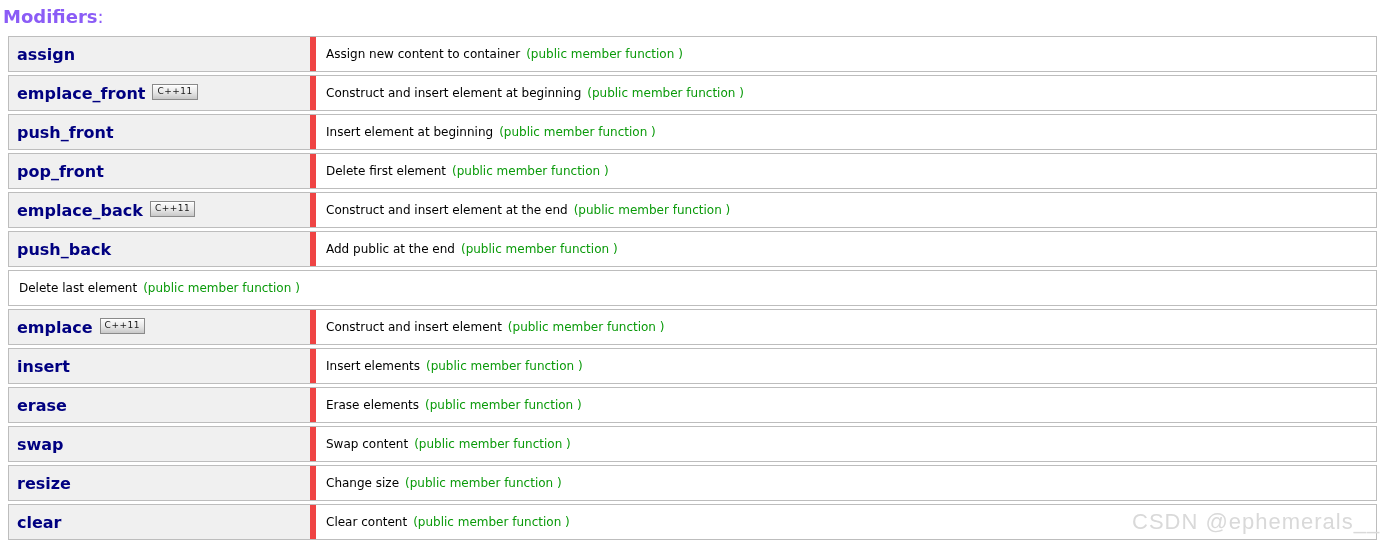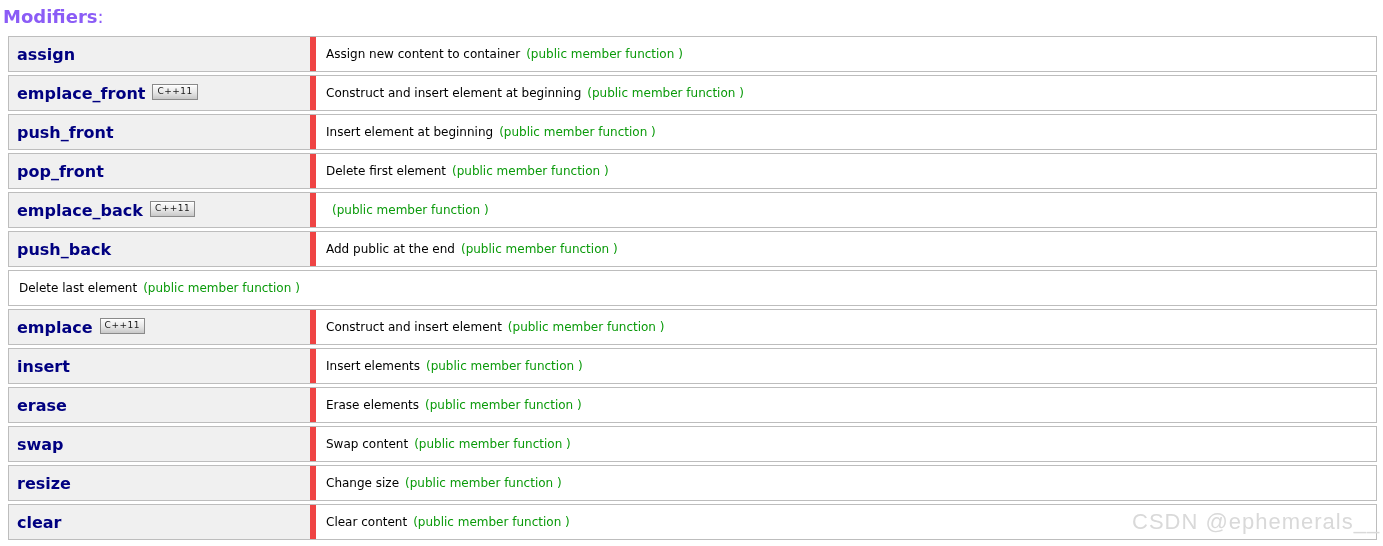--- a/index.html
+++ b/index.html
@@ -144,20 +144,21 @@
       <span class="suffix">(public member function )</span>
     </div>
   </div>
 
   <div class="row">
     <div class="cell-left">
       <a class="fn-link">emplace_back</a>
       <span class="badge">C++11</span>
     </div>
     <div class="cell-right">
+      <span class="desc">Construct and insert element at the end</span>
       <span class="suffix">(public member function )</span>
     </div>
   </div>
 
   <div class="row">
     <div class="cell-left">
       <a class="fn-link">push_back</a>
 
     </div>
     <div class="cell-right">

